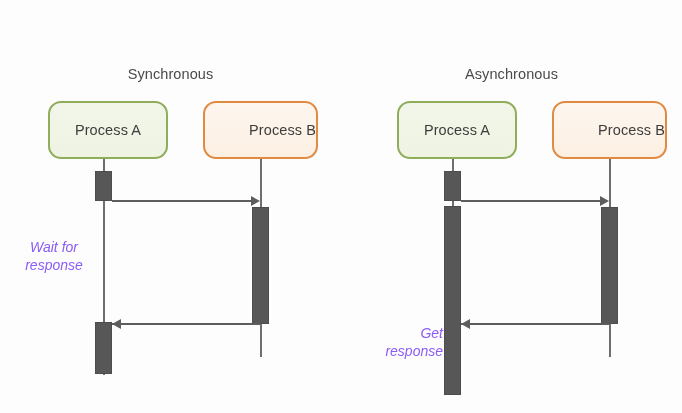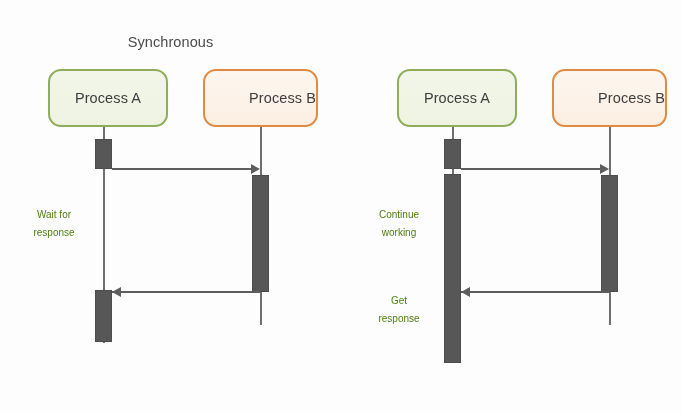--- a/index.html
+++ b/index.html
@@ -13,20 +13,21 @@
     height: 413px;
     overflow: hidden;
     font-family: "Liberation Sans", sans-serif;
     background: #fdfdfd;
   }
   #canvas {
     position: relative;
     width: 682px;
     height: 353px;
     background: #fdfdfd;
+    margin-top: 32px;
   }
   .panel {
     position: absolute;
     top: 0;
     width: 341px;
     height: 413px;
   }
   #panel-sync  { left: 0px; }
   #panel-async { left: 341px; }
 
@@ -87,24 +88,25 @@
     height: 0;
     border-top: 5.5px solid transparent;
     border-bottom: 5.5px solid transparent;
   }
   .arrow-head.right { border-left: 9px solid #5d5d5d; }
   .arrow-head.left  { border-right: 9px solid #5d5d5d; }
 
   .note {
     position: absolute;
     text-align: center;
-    font-size: 10px;
+    font-size: 14px;
     line-height: 18px;
-    color: #4d7c0f;
+    color: #8b5cf6;
     white-space: pre-line;
+    font-style: italic;
   }
 </style>
 </head>
 <body style="background: rgb(253, 253, 253);">
 
 <div id="canvas" style="background: rgb(253, 253, 253);">
 
   <div class="panel" id="panel-sync">
 
     <div class="panel-title">Synchronous</div>
@@ -132,20 +134,21 @@
 
     <div class="msg-line" style="left:112px; top:291px; width:148px;"></div>
     <div class="arrow-head left" style="left:112px; top:287px;"></div>
 
     <div class="note" style="left:10px; top:206px; width:88px;">Wait for
 response</div>
   </div>
 
   <div class="panel" id="panel-async">
 
+    <div class="panel-title">Asynchronous</div>
 
     <div class="proc-box green" style="left:56px; top:69px; width:120px; height:58px;">
       <span>Process A</span>
     </div>
 
     <div class="proc-box orange" style="left:211px; top:69px; width:115px; height:58px;">
       <span>Process B</span>
     </div>
 
     <div class="lifeline" style="left:111px; top:127px; height:50px;"></div>
@@ -157,20 +160,18 @@
     <div class="activation" style="left:103px; top:174px; height:189px;"></div>
 
     <div class="activation" style="left:260px; top:175px; height:117px;"></div>
 
     <div class="msg-line" style="left:120px; top:168px; width:146px;"></div>
     <div class="arrow-head right" style="left:259px; top:164px;"></div>
 
     <div class="msg-line" style="left:120px; top:291px; width:148px;"></div>
     <div class="arrow-head left" style="left:120px; top:287px;"></div>
 
-    <div class="note" style="left:14px; top:206px; width:88px;">Continue
-working</div>
 
-    <div class="note" style="left:14px; top:292px; width:88px;">Get
+    <div class="note" style="left:14px; top:292px; width:88px;text-align:right;">Get
 response</div>
   </div>
 
 </div>
 
 </body></html>

